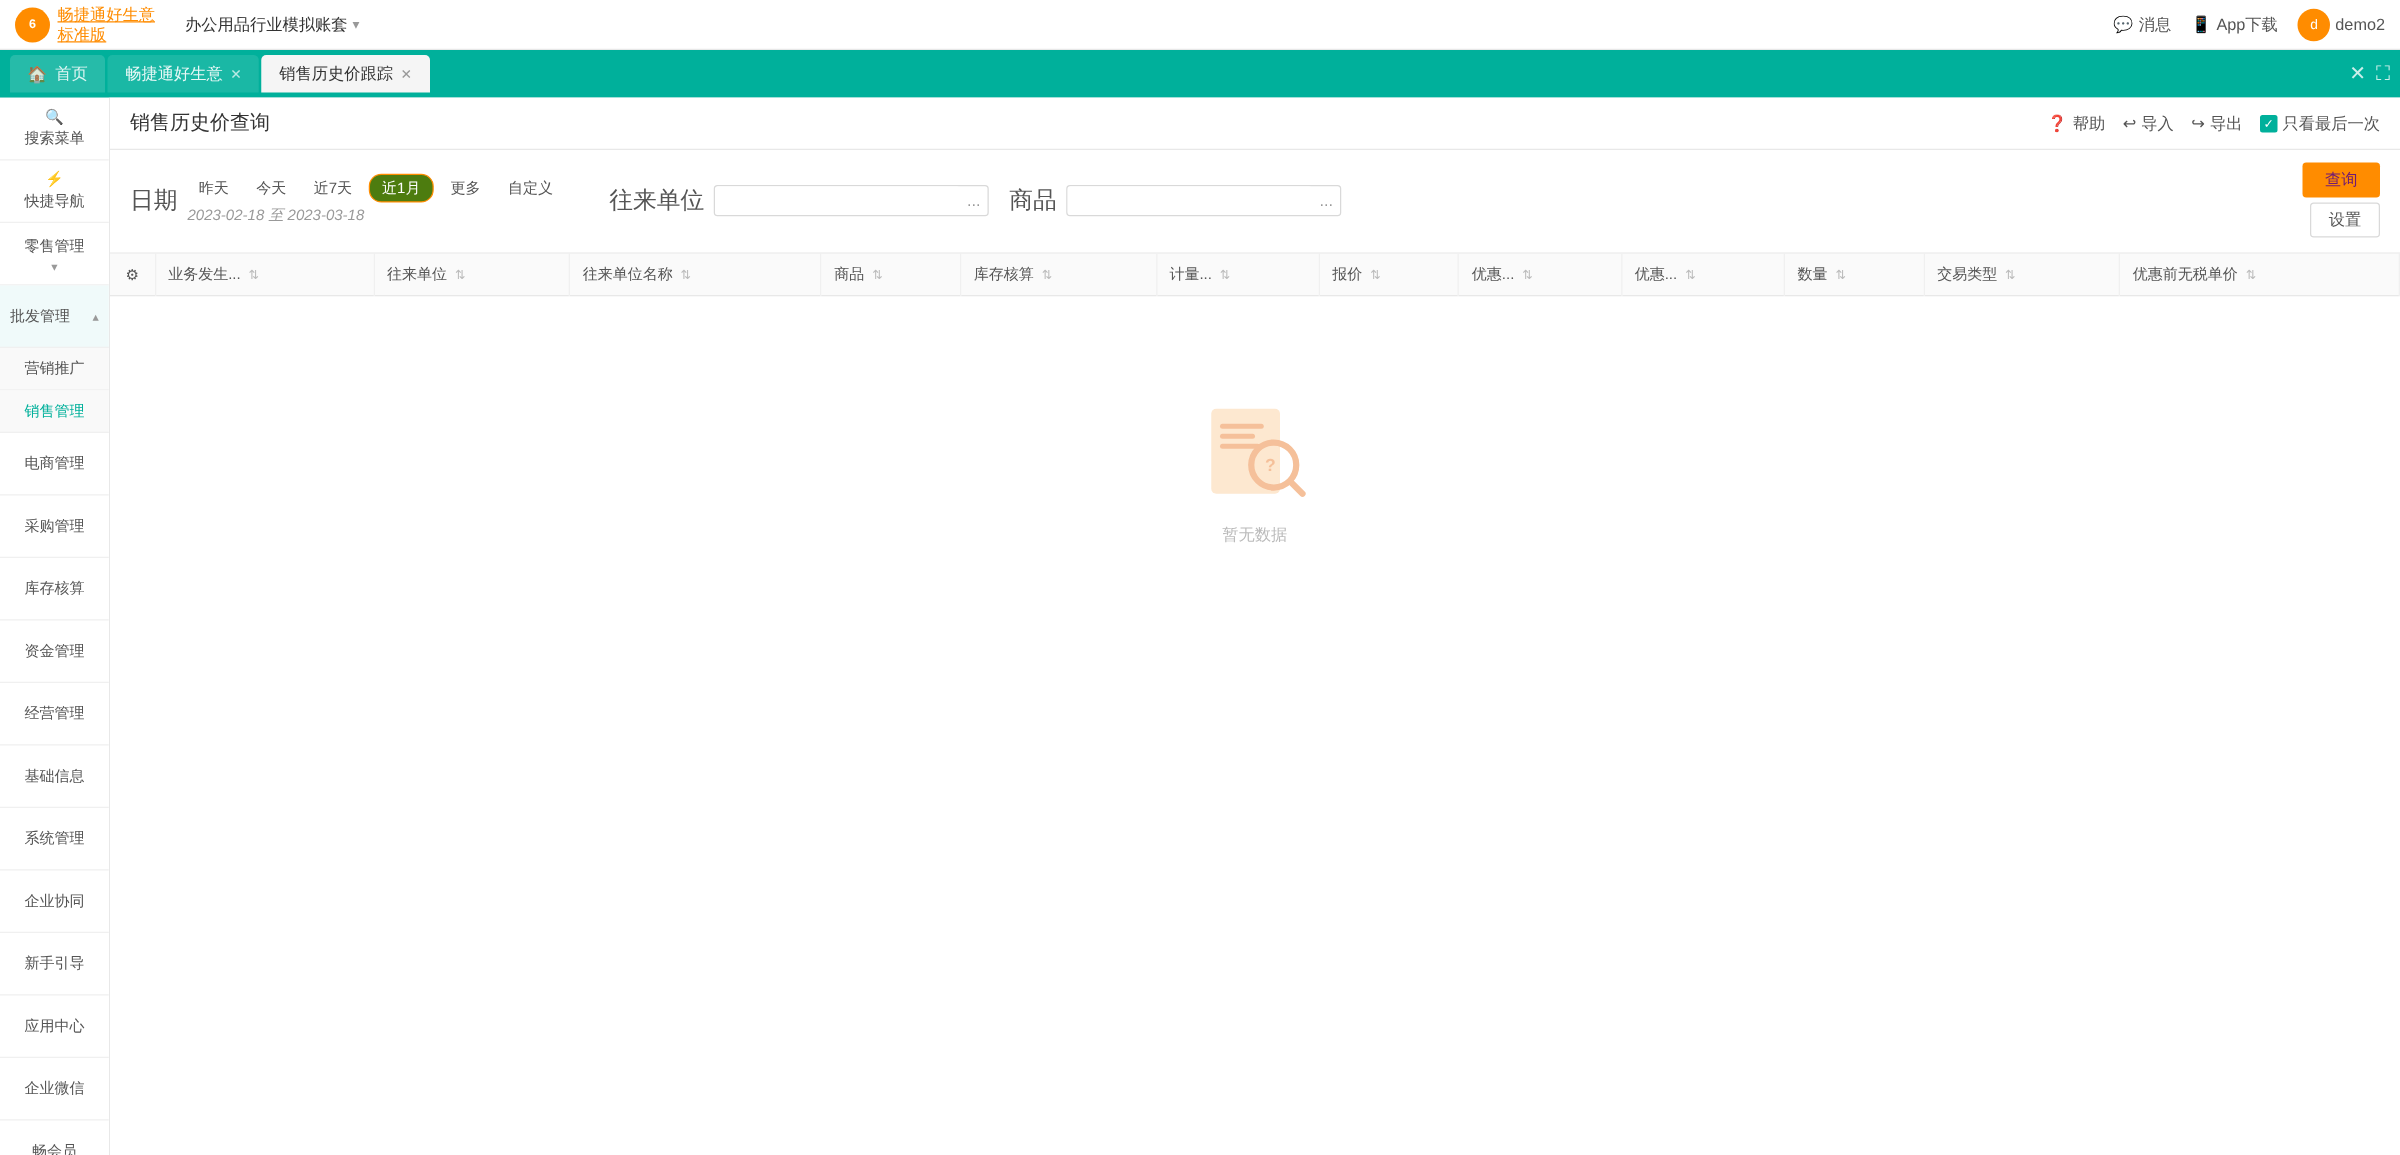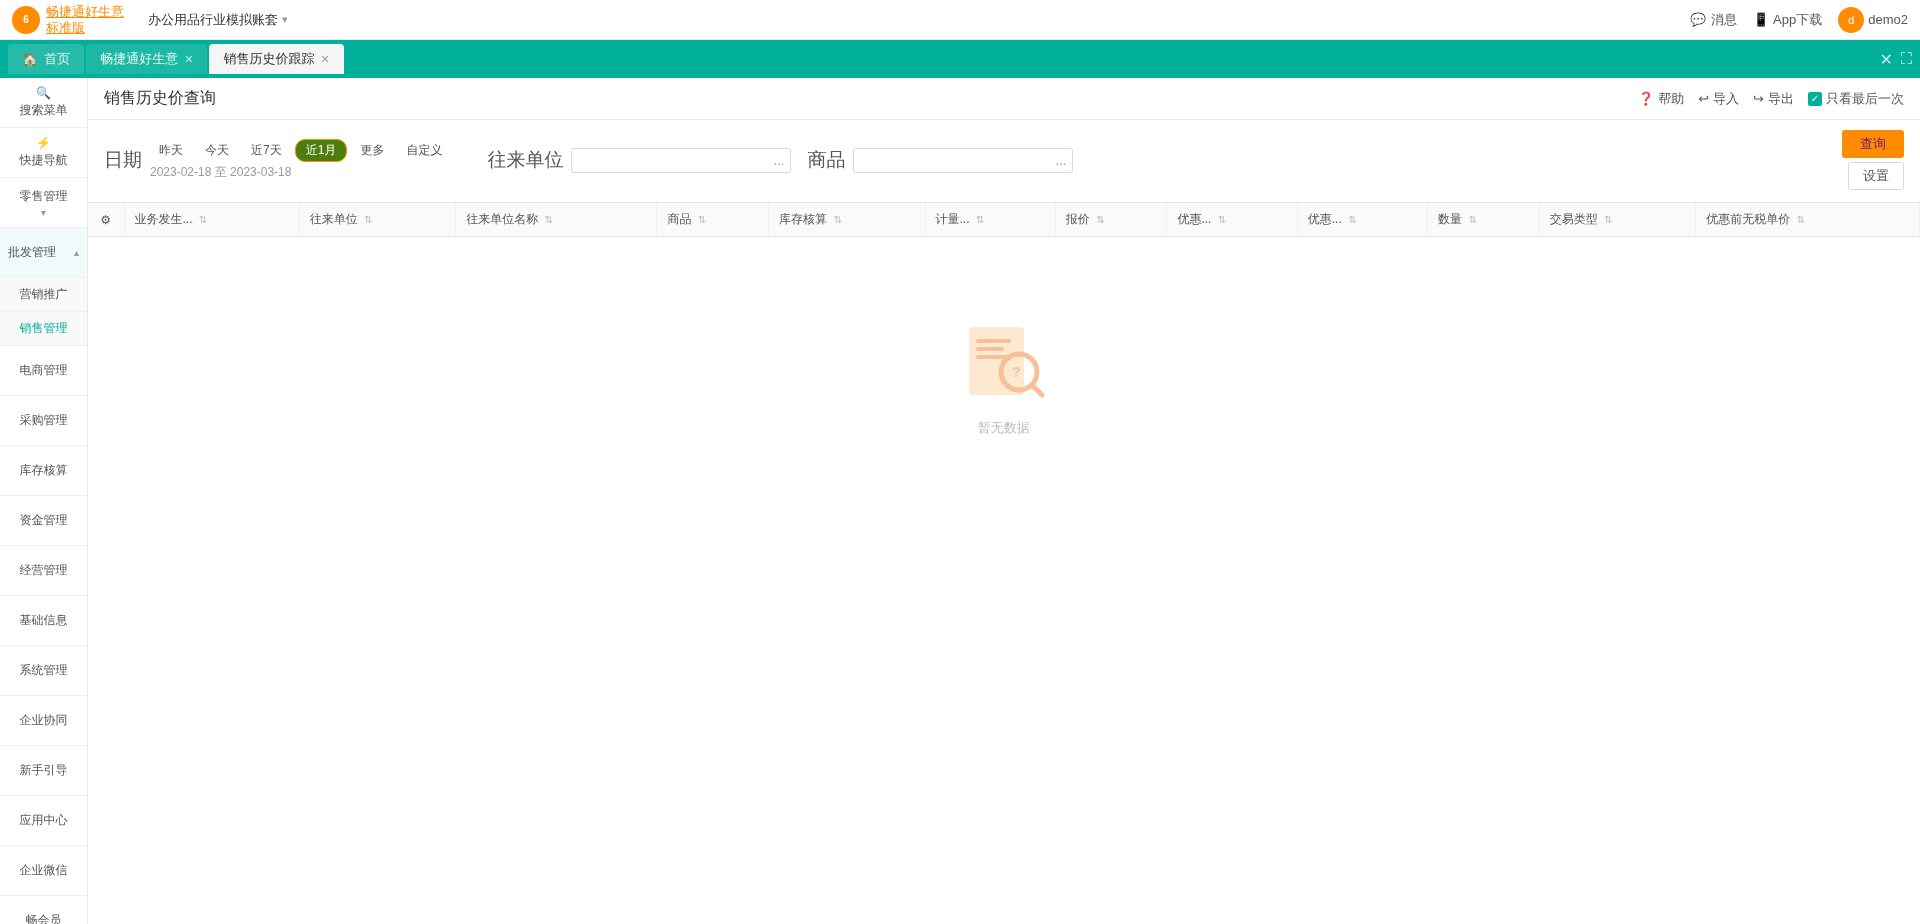--- a/index.html
+++ b/index.html
@@ -52,21 +52,21 @@
     .checkbox-checked { width: 14px; height: 14px; background: #00b09b; border-radius: 2px; display: flex; align-items: center; justify-content: center; color: #fff; font-size: 10px; }
 
     
     .filter-area { background: #fff; padding: 10px 16px 12px 16px; flex-shrink: 0; border-bottom: 1px solid #e8e8e8; }
     .filter-row { display: flex; align-items: center; gap: 16px; flex-wrap: wrap; }
     .filter-group { display: flex; align-items: center; gap: 8px; }
     .filter-label { font-size: 19px; color: #555; }
     .date-btns { display: flex; align-items: center; gap: 4px; }
     .date-btn { padding: 2px 8px; border-radius: 3px; font-size: 12px; cursor: pointer; color: #555; border: 1px solid transparent; }
     .date-btn.active { background: #4d7c0f; color: #fff; border-color: #ff8c00; border-radius: 10px; padding: 2px 10px; }
-    .date-range { font-size: 12px; color: #999; margin-top: 2px; }
+    .date-range { font-size: 12px; color: #999; margin-top: 2px; font-style: italic; }
     .filter-input { border: 1px solid #d9d9d9; border-radius: 3px; padding: 4px 8px; font-size: 13px; width: 200px; outline: none; }
     .filter-dots { color: #999; font-size: 13px; cursor: pointer; }
     .query-btn { background: #ff8c00; color: #701a75; border: none; border-radius: 3px; padding: 5px 18px; font-size: 13px; cursor: pointer; }
     .settings-btn { background: #fff; color: #555; border: 1px solid #d9d9d9; border-radius: 3px; padding: 4px 14px; font-size: 13px; cursor: pointer; }
 
     
     .table-container { flex: 1; background: #fff; overflow: auto; margin: 0; }
     table { width: 100%; border-collapse: collapse; }
     thead tr { background: #fafafa; border-bottom: 1px solid #e8e8e8; }
     th { padding: 8px 10px; font-size: 12px; font-weight: 500; color: #555; text-align: left; border-right: 1px solid #f0f0f0; white-space: nowrap; cursor: pointer; user-select: none; }

